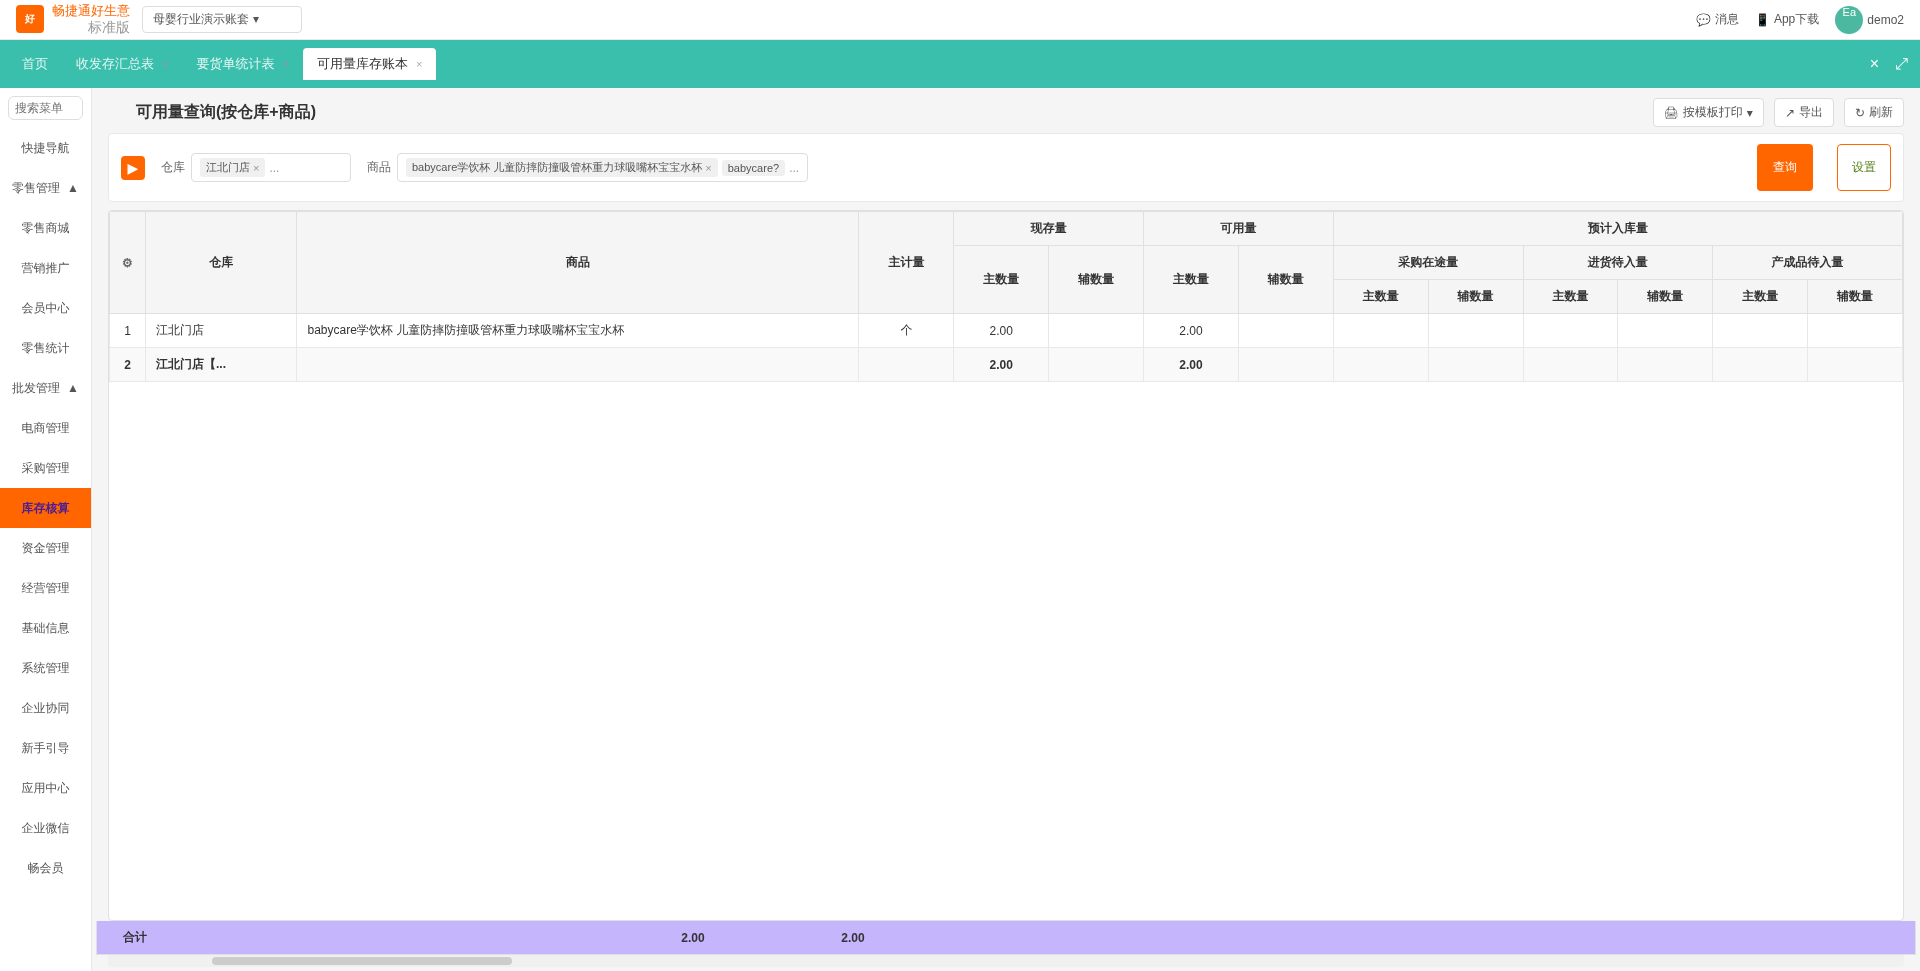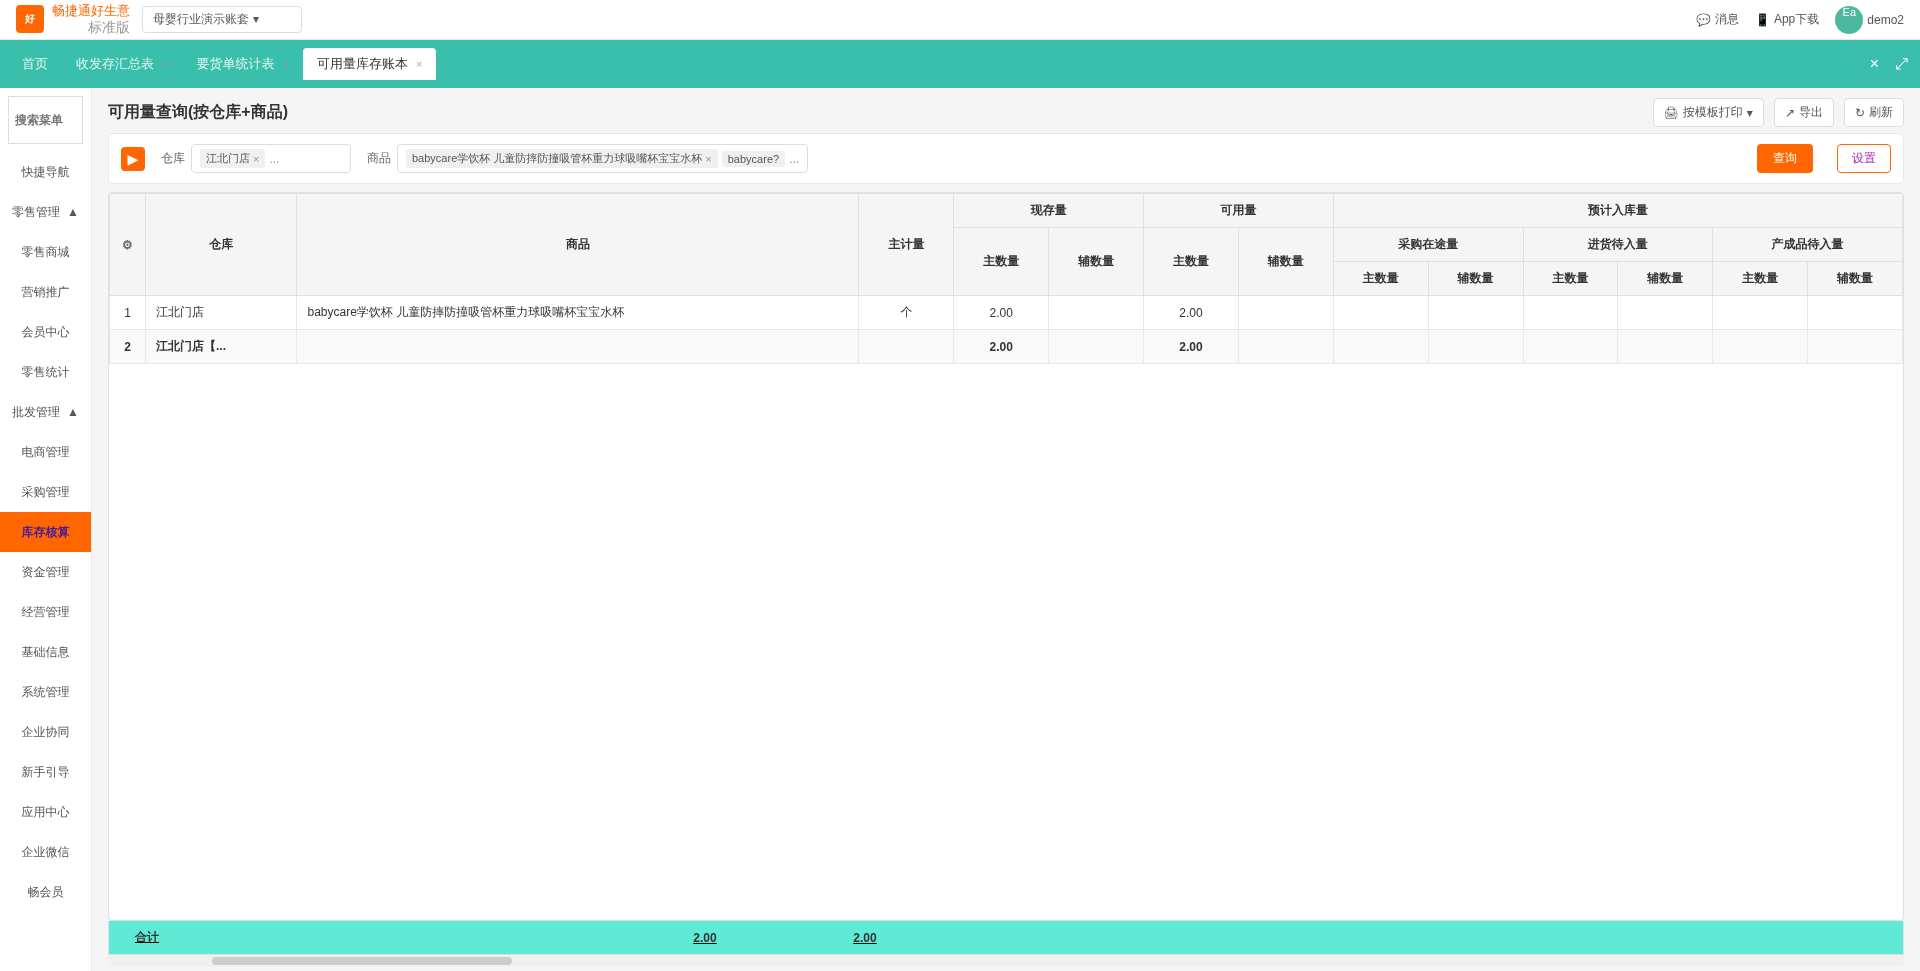--- a/index.html
+++ b/index.html
@@ -96,21 +96,21 @@
       background: #f5f5f5;
     }
     .page-header {
       background: #f5f5f5;
       padding: 10px 16px 6px 16px;
       display: flex;
       align-items: center;
       justify-content: space-between;
       flex-shrink: 0;
     }
-    .page-title { font-size: 16px; font-weight: bold; color: #333; }
+    .page-title { font-size: 16px; font-weight: bold; color: #333; margin-left: 28px; }
     .page-actions { display: flex; align-items: center; gap: 10px; }
     .action-btn {
       display: flex; align-items: center; gap: 4px;
       border: 1px solid #ddd; background: white;
       border-radius: 4px; padding: 5px 10px;
       cursor: pointer; font-size: 12px; color: #555;
     }
 
     
     .filter-bar {
@@ -124,21 +124,21 @@
       border: 1px solid #e8e8e8;
     }
     .filter-toggle { background: #ff6600; color: white; border: none; border-radius: 4px; width: 24px; height: 24px; cursor: pointer; font-size: 14px; display: flex; align-items: center; justify-content: center; }
     .filter-field { display: flex; align-items: center; gap: 6px; font-size: 12px; color: #666; }
     .filter-tag-container { display: flex; align-items: center; border: 1px solid #ddd; border-radius: 4px; padding: 4px 8px; min-width: 160px; background: white; flex-wrap: wrap; gap: 4px; }
     .filter-tag { background: #f0f0f0; border-radius: 3px; padding: 2px 6px; font-size: 11px; color: #555; display: flex; align-items: center; gap: 3px; }
     .filter-tag .remove { cursor: pointer; color: #999; font-size: 11px; }
     .filter-ellipsis { color: #999; font-size: 12px; cursor: pointer; }
     .filter-actions { margin-left: auto; display: flex; gap: 24px; }
     .btn-query { background: #ff6600; color: white; border: none; border-radius: 4px; padding: 6px 16px; cursor: pointer; font-size: 12px; }
-    .btn-settings { background: white; color: #a21caf; border: 1px solid #ff6600; border-radius: 4px; padding: 5px 14px; cursor: pointer; font-size: 12px; }
+    .btn-settings { background: white; color: #4d7c0f; border: 1px solid #ff6600; border-radius: 4px; padding: 14px 14px; cursor: pointer; font-size: 12px; }
 
     
     .table-container {
       flex: 1;
       overflow: auto;
       margin: 0 16px;
       background: white;
       border: 1px solid #e0e0e0;
       border-radius: 4px;
     }
@@ -162,29 +162,28 @@
       text-align: center;
       color: #333;
       white-space: nowrap;
     }
     tbody td.left { text-align: left; }
     .col-settings { width: 36px; }
     .settings-icon { color: #666; cursor: pointer; }
 
     
     .table-footer {
-      background: #5eead4;
+      background: #c4b5fd;
       border-top: 2px solid #e8e8e8;
       padding: 8px 16px;
-      margin: 0 16px;
+      margin: 0 4px;
       display: flex;
       align-items: center;
       border: 1px solid #e0e0e0;
       border-top: none;
-      text-decoration: underline;
     }
     .footer-label { font-size: 12px; font-weight: bold; color: #333; width: 120px; padding-left: 10px; }
     .footer-values { display: flex; flex: 1; }
     .footer-cell { text-align: center; font-weight: bold; font-size: 12px; color: #333; }
 
     
     .scrollbar-area {
       height: 12px;
       background: #f0f0f0;
       margin: 0 16px 4px 16px;
@@ -255,21 +254,21 @@
   <div class="tab-bar-actions">
     <span class="tab-bar-action">×</span>
     <span class="tab-bar-action">⤢</span>
   </div>
 </div>
 
 <div class="main-layout">
 
   <div class="sidebar">
     <div class="sidebar-search">
-      <input type="text" style="width: 100%; border: 1px solid rgb(221, 221, 221); border-radius: 0; padding: 16px 6px; font-size: 12px; font-weight: bold;" placeholder="搜索菜单">
+      <input type="text" style="width: 100%; border: 1px solid rgb(221, 221, 221); border-radius: 6px; padding: 4px 6px; font-size: 12px;" placeholder="搜索菜单">
     </div>
     <div class="sidebar-item">
       <span>快捷导航</span>
     </div>
     <div class="sidebar-item has-arrow">
       <span>零售管理</span>
       <span>▲</span>
     </div>
     <div class="sidebar-item">
       <span>零售商城</span>

